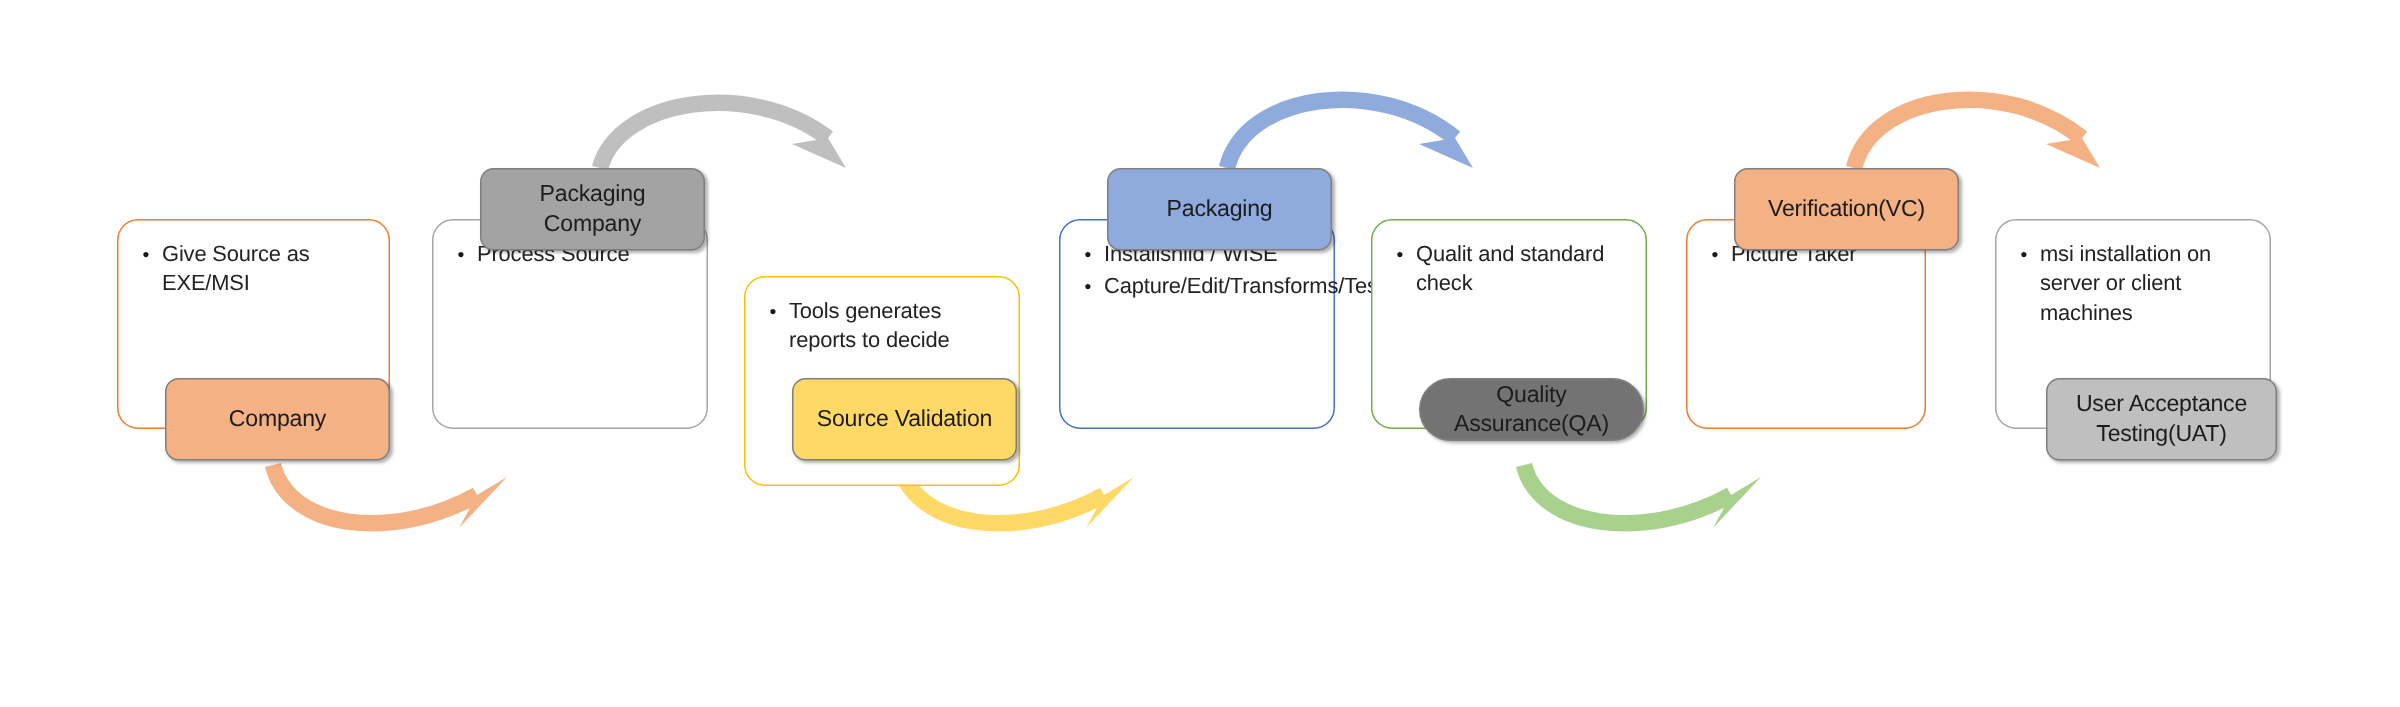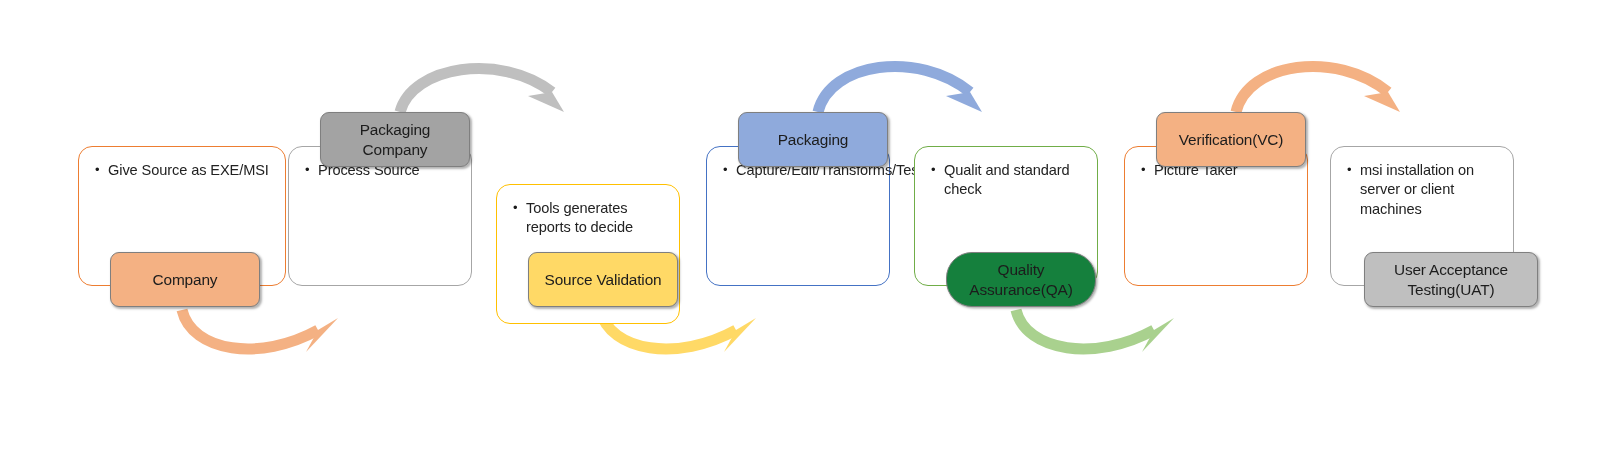--- a/index.html
+++ b/index.html
@@ -107,21 +107,21 @@
         <path d="M 1154 330 L 1142 352 L 1174 318 Z" fill="#A9D18E"></path>
       </g>
       <g>
         <path d="M 1236 112 C 1248 62, 1336 50, 1388 92" fill="none" stroke="#F4B183" stroke-width="11" stroke-linecap="butt"></path>
         <path d="M 1388 92 L 1364 96 L 1400 112 Z" fill="#F4B183"></path>
       </g>
     </svg>
 
   <div id="stage-host">
       <div class="stage">
-        <div class="content-box" style="left: 78px; top: 146px; width: 208px; height: 140px; border-color: rgb(237, 125, 49);">
+        <div class="content-box" style="left: 78px; top: 146px; width: 182px; height: 140px; border-color: rgb(237, 125, 49);">
           <ul class="content-list">
             <li>Give Source as EXE/MSI</li>
           </ul>
         </div>
         <div class="label-box" style="left: 110px; top: 252px; width: 150px; height: 55px; background: rgb(244, 177, 131);">Company</div>
       </div>
       <div class="stage">
         <div class="content-box" style="left: 288px; top: 146px; width: 184px; height: 140px; border-color: rgb(166, 166, 166); padding-left: 41px;">
           <ul class="content-list">
             <li>Process Source</li>
@@ -133,44 +133,45 @@
         <div class="content-box" style="left: 496px; top: 146px; width: 184px; height: 140px; border-color: rgb(255, 192, 0); margin-top: 38px;">
           <ul class="content-list">
             <li>Tools generates reports to decide</li>
           </ul>
         </div>
         <div class="label-box" style="left: 528px; top: 252px; width: 150px; height: 55px; background: rgb(255, 217, 102);">Source Validation</div>
       </div>
       <div class="stage">
         <div class="content-box" style="left: 706px; top: 146px; width: 184px; height: 140px; border-color: rgb(68, 114, 196);">
           <ul class="content-list">
+            <li>Installshild / WISE</li>
             <li>Capture/Edit/Transforms/Test</li>
           </ul>
         </div>
         <div class="label-box" style="left: 738px; top: 112px; width: 150px; height: 55px; background: rgb(143, 170, 220);">Packaging</div>
       </div>
       <div class="stage">
         <div class="content-box" style="left: 914px; top: 146px; width: 184px; height: 140px; border-color: rgb(112, 173, 71);">
           <ul class="content-list">
             <li>Qualit and standard check</li>
           </ul>
         </div>
-        <div class="label-box" style="left: 946px; top: 252px; width: 150px; height: 55px; background: #15803d; border-radius: 26px;">Quality Assurance(QA)</div>
+        <div class="label-box" style="left: 946px; top: 252px; width: 150px; height: 42px; background: #737373; border-radius: 26px;">Quality Assurance(QA)</div>
       </div>
       <div class="stage">
-        <div class="content-box" style="left: 1124px; top: 146px; width: 184px; height: 140px; border-color: rgb(237, 125, 49);">
+        <div class="content-box" style="left: 1124px; top: 146px; width: 160px; height: 140px; border-color: rgb(237, 125, 49);">
           <ul class="content-list">
             <li>Picture Taker</li>
           </ul>
         </div>
         <div class="label-box" style="left: 1156px; top: 112px; width: 150px; height: 55px; background: rgb(244, 177, 131);">Verification(VC)</div>
       </div>
       <div class="stage">
         <div class="content-box" style="left: 1330px; top: 146px; width: 184px; height: 140px; border-color: rgb(166, 166, 166);">
           <ul class="content-list">
             <li>msi installation on server or client machines</li>
           </ul>
         </div>
-        <div class="label-box" style="left: 1364px; top: 252px; width: 174px; height: 55px; background: rgb(191, 191, 191);">User Acceptance Testing(UAT)</div>
+        <div class="label-box" style="left: 1364px; top: 252px; width: 154px; height: 55px; background: rgb(191, 191, 191);">User Acceptance Testing(UAT)</div>
       </div>
     </div>
 
 </div>
 
 </body></html>

